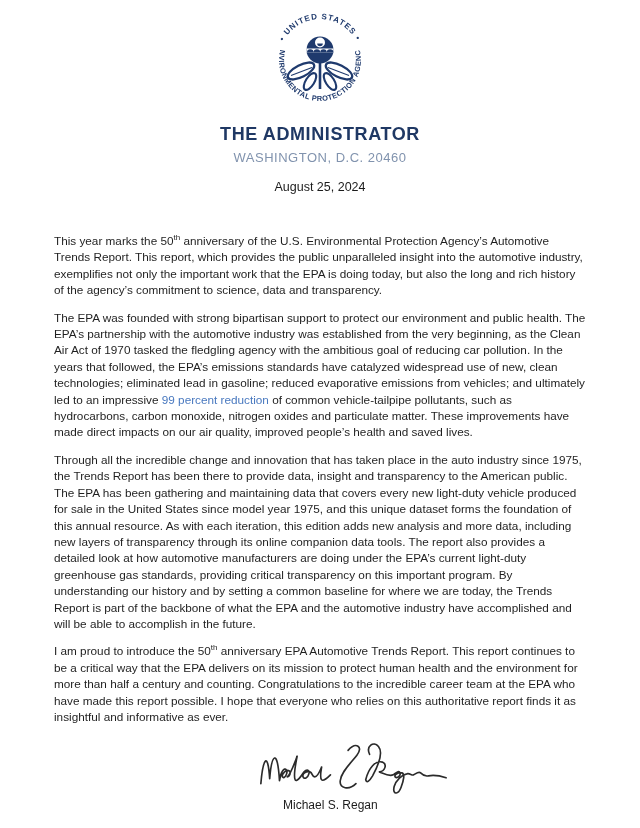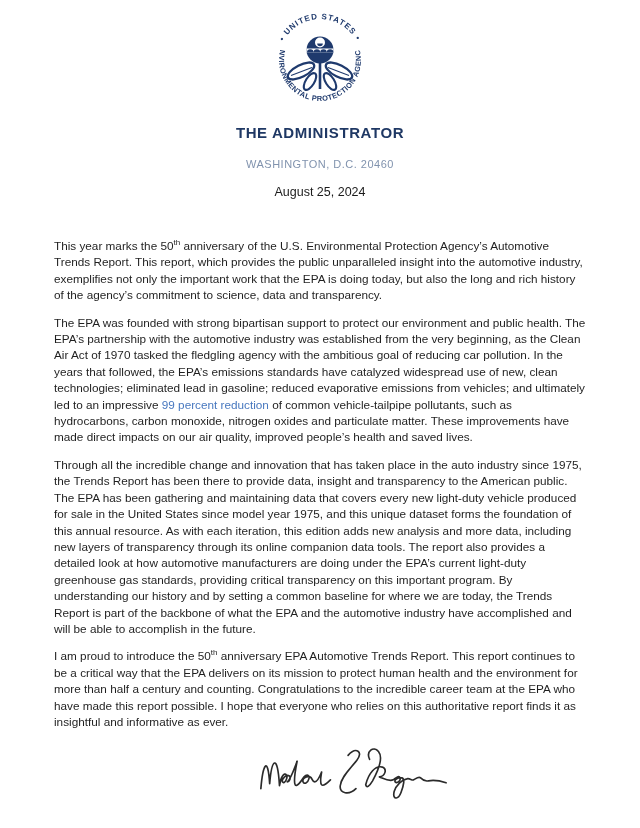--- a/index.html
+++ b/index.html
@@ -11,28 +11,28 @@
     overflow:hidden;
     box-sizing:border-box;
   }
   .letterhead{
     text-align:center;
     padding-top:12px;
   }
   .seal{display:inline-block;width:100px;height:100px;}
   .admin-title{
     margin-top:8px;
-    font-size:15px;
+    font-size:18px;
     font-weight:bold;
     letter-spacing:0.6px;
     color:#1f3864;
   }
   .admin-sub{
-    margin-top:17px;
-    font-size:11px;
+    margin-top:5px;
+    font-size:13px;
     letter-spacing:0.5px;
     color:#8193ae;
   }
   .letter-date{
     margin-top:15px;
     font-size:12.5px;
     color:#1b1b1b;
   }
   .body-text{
     margin:39px 54px 0 54px;
@@ -127,16 +127,17 @@
     <p><span>I am proud to introduce the 50</span><sup>th</sup><span> anniversary EPA Automotive Trends Report. This report continues to be a critical way that the EPA delivers on its mission to protect human health and the environment for more than half a century and counting. Congratulations to the incredible career team at the EPA who have made this report possible. I hope that everyone who relies on this authoritative report finds it as insightful and informative as ever.</span></p>
 
     <div class="sig-block">
       <svg class="sig-script" viewBox="0 0 200 62" aria-hidden="true">
         <g fill="none" stroke="#2b2b2b" stroke-width="1.7" stroke-linecap="round" stroke-linejoin="round">
           <path d="M7,48 C9,24 14,13 16,43 C18,18 24,11 26,45 C27,36 31,31 33,34 C35,37 31,44 29,41 C28,38 33,33 36,35 C38,37 36,41 34,41 C37,39 40,31 44,20 C42,30 40,40 42,44 C44,47 49,39 51,36 C54,33 57,34 56,38 C55,42 51,44 50,41 C49,38 53,35 57,36 C60,37 59,41 62,41 C65,41 67,36 69,31 C68,37 67,42 69,44 C71,46 75,42 78,39"></path>
           <path d="M96,14 C104,5 112,10 105,19 C98,28 89,36 88,45 C87,53 97,55 104,48"></path>
           <path d="M118,18 C114,10 122,4 127,10 C132,16 127,29 121,40 C118,45 115,48 114,44 C117,32 124,24 131,26 C136,28 134,35 128,36 C133,38 138,41 142,39 C145,37 148,34 149,37 C150,40 146,43 144,41 C143,39 147,36 151,37 C154,38 153,44 150,52 C147,60 141,59 143,51 C145,44 151,39 156,38 C159,37 161,40 163,39 C165,38 168,35 170,37 C172,39 174,41 178,40 C183,39 190,40 196,42"></path>
         </g>
       </svg>
+      <div class="sig-name">Michael S. Regan</div>
     </div>
 
   </div>
 </div>
 
 </body></html>

